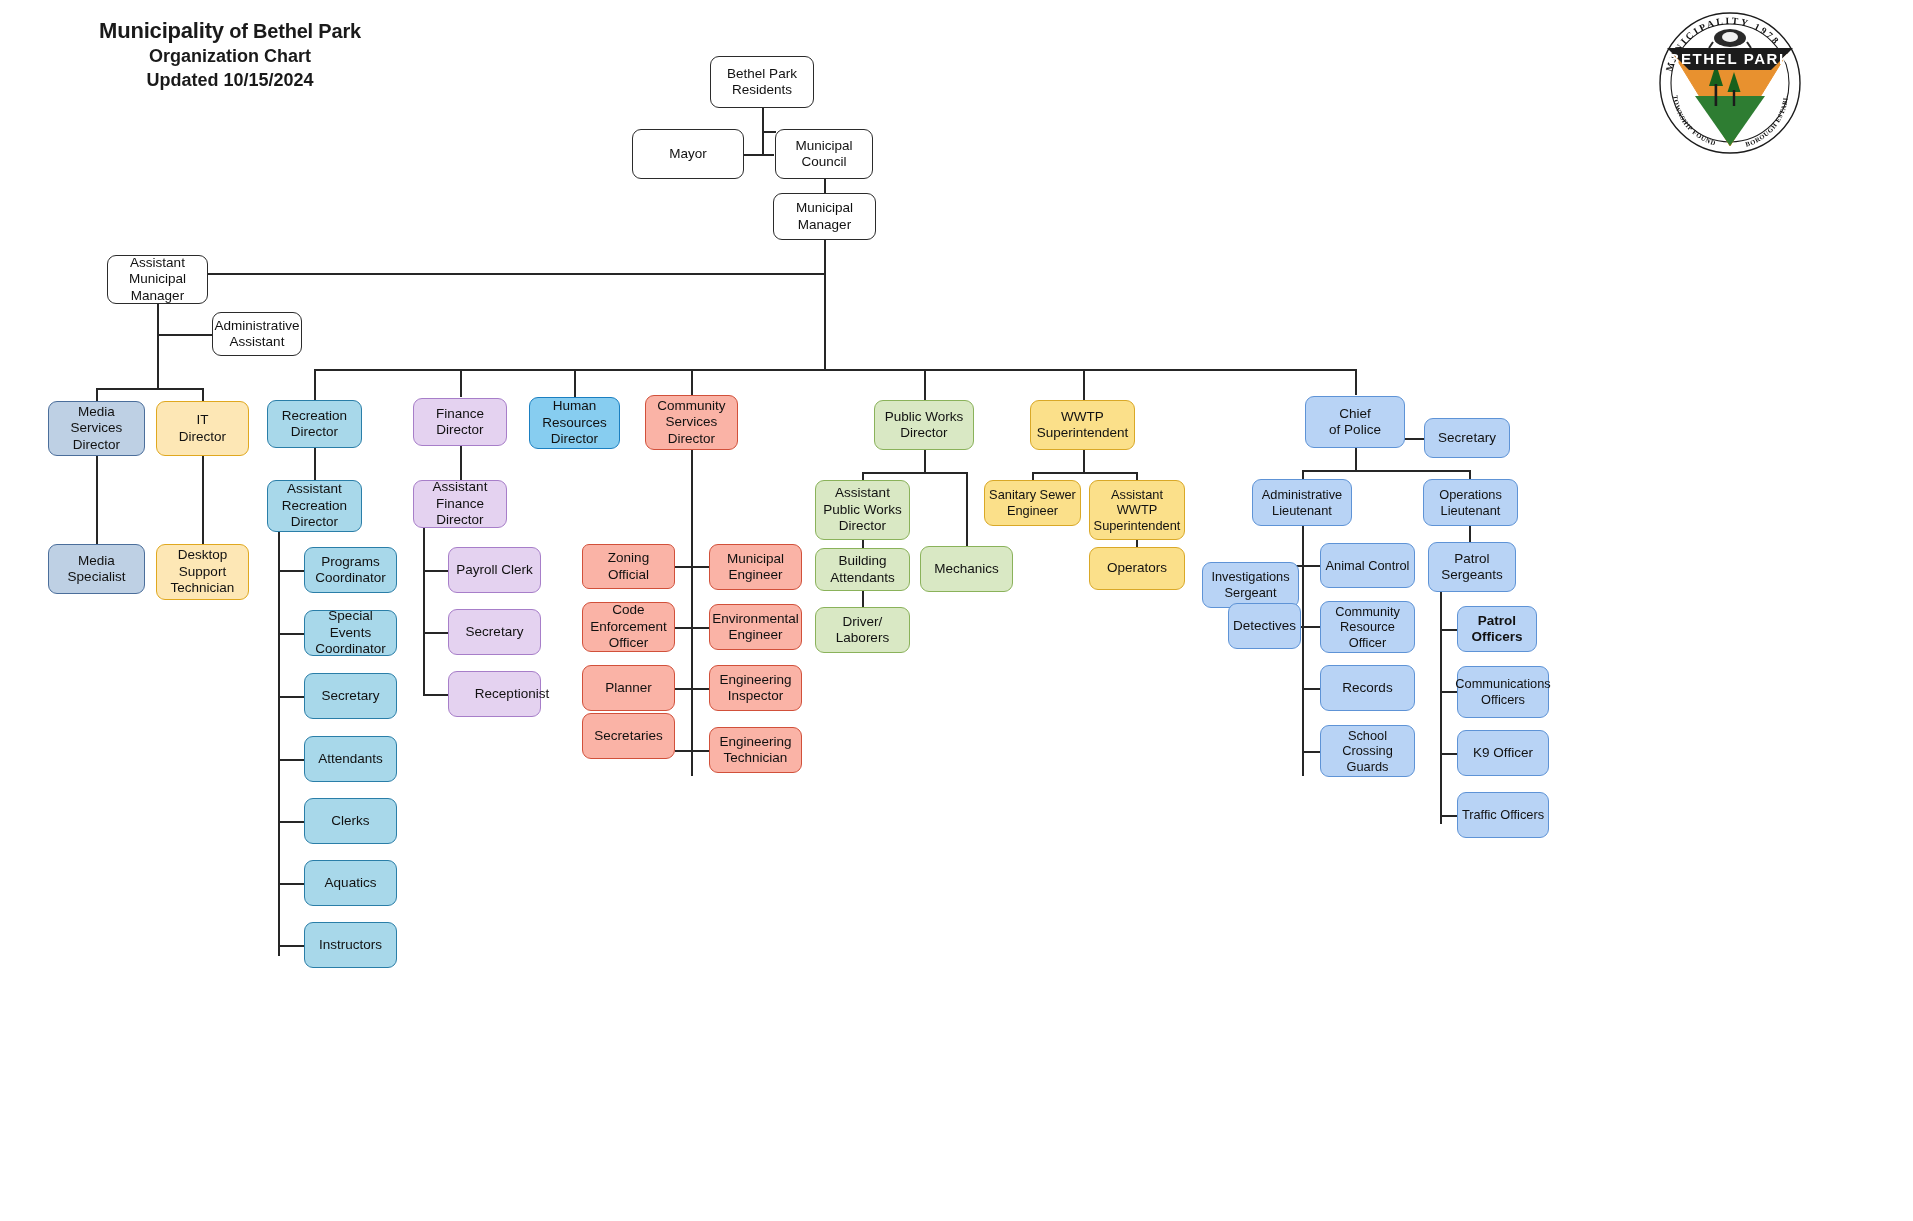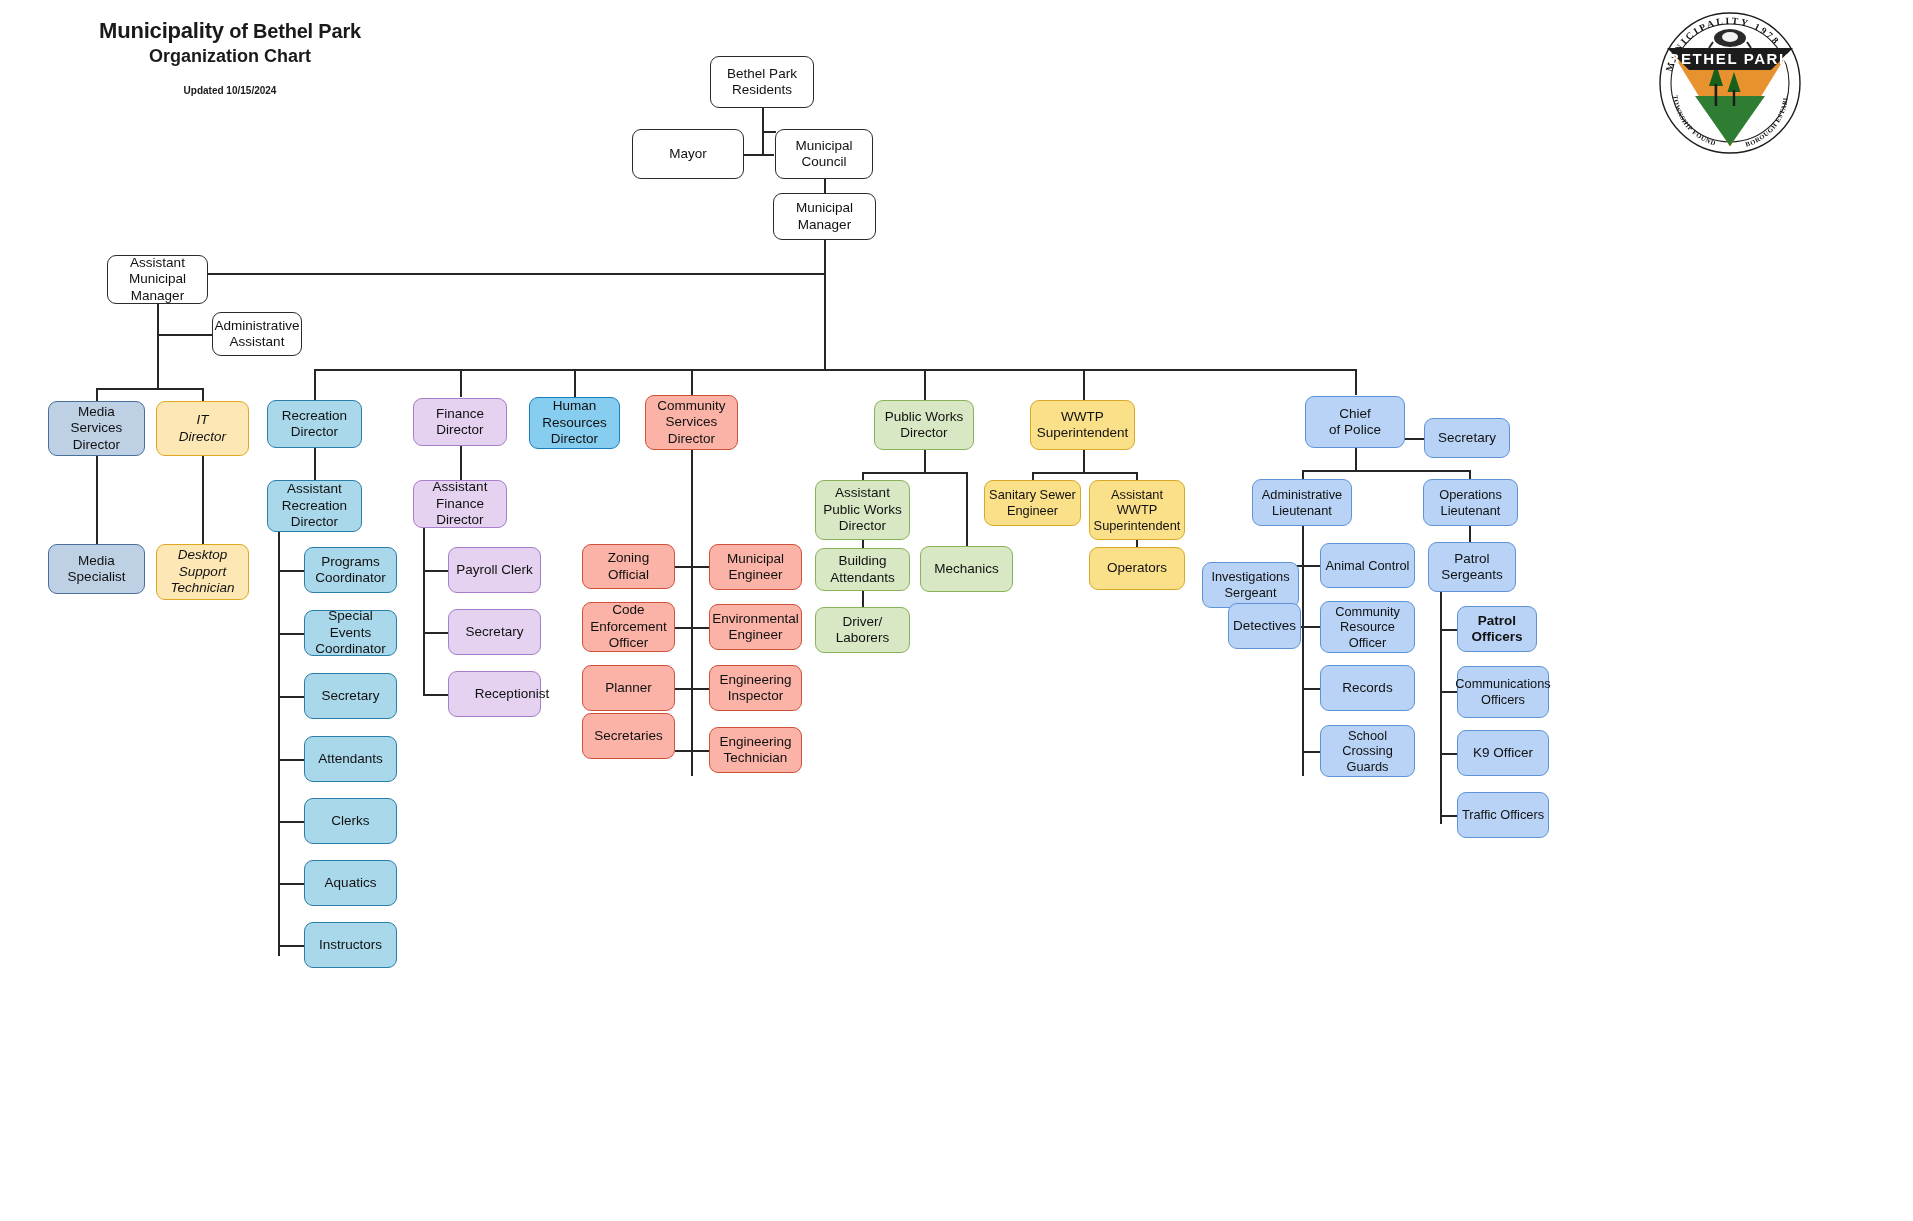--- a/index.html
+++ b/index.html
@@ -33,23 +33,23 @@
   }
   #title-line1 .muni {
     font-size: 22px;
   }
   #title-line2 {
     font-size: 18px;
     font-weight: bold;
     margin-top: 2px;
   }
   #title-line3 {
-    font-size: 10px;
+    font-size: 18px;
     font-weight: bold;
-    margin-top: 18px;
+    margin-top: 3px;
   }
 
   
   #seal {
     position: absolute;
     left: 1655px;
     top: 8px;
     width: 150px;
     height: 150px;
   }
@@ -74,21 +74,21 @@
     justify-content: center;
     text-align: center;
     font-size: 13.5px;
     line-height: 1.22;
     color: #111;
     padding: 2px 3px;
     white-space: pre-line;
   }
   .box.plain  { background:#ffffff; border-color:#2b2b2b; }
   .box.media  { background:#bed0e4; border-color:#4b6e9b; }
-  .box.it     { background:#fde7b5; border-color:#e0a81f;font-style:italic; }
+  .box.it     { background:#fde7b5; border-color:#e0a81f; }
   .box.rec    { background:#a8d8ea; border-color:#2a7ea8; }
   .box.fin    { background:#e4d2f0; border-color:#a77ec9; }
   .box.hrdir  { background:#87cdf0; border-color:#1a7fc1; }
   .box.cs     { background:#fab3a6; border-color:#d1503a; }
   .box.pw     { background:#d9e8c4; border-color:#8ab25a; }
   .box.wwtp   { background:#fbe08a; border-color:#d9a827; }
   .box.police { background:#b8d3f5; border-color:#5e93d6; }
 
   .box.sm { font-size: 12.8px; }
 </style>
@@ -276,21 +276,21 @@
   <div class="box fin" style="left:448px; top:609px; width:93px; height:46px;">Secretary</div>
   <div class="box fin" style="left:448px; top:671px; width:93px; height:46px;padding-left:38px;">Receptionist</div>
 
   <div class="box hrdir" style="left:529px; top:397px; width:91px; height:52px;">Human
 Resources
 Director</div>
 
   <div class="box cs" style="left:645px; top:395px; width:93px; height:55px;">Community
 Services
 Director</div>
-  <div class="box cs" style="left:582px; top:544px; width:93px; height:45px;">Zoning Official</div>
+  <div class="box cs" style="left:582px; top:544px; width:93px; height:45px;border-radius:7px;">Zoning Official</div>
   <div class="box cs" style="left:582px; top:602px; width:93px; height:50px;">Code
 Enforcement
 Officer</div>
   <div class="box cs" style="left:582px; top:665px; width:93px; height:46px;">Planner</div>
   <div class="box cs" style="left:582px; top:713px; width:93px; height:46px;">Secretaries</div>
   <div class="box cs" style="left:709px; top:544px; width:93px; height:46px;">Municipal
 Engineer</div>
   <div class="box cs" style="left:709px; top:604px; width:93px; height:46px;">Environmental
 Engineer</div>
   <div class="box cs" style="left:709px; top:665px; width:93px; height:46px;">Engineering

